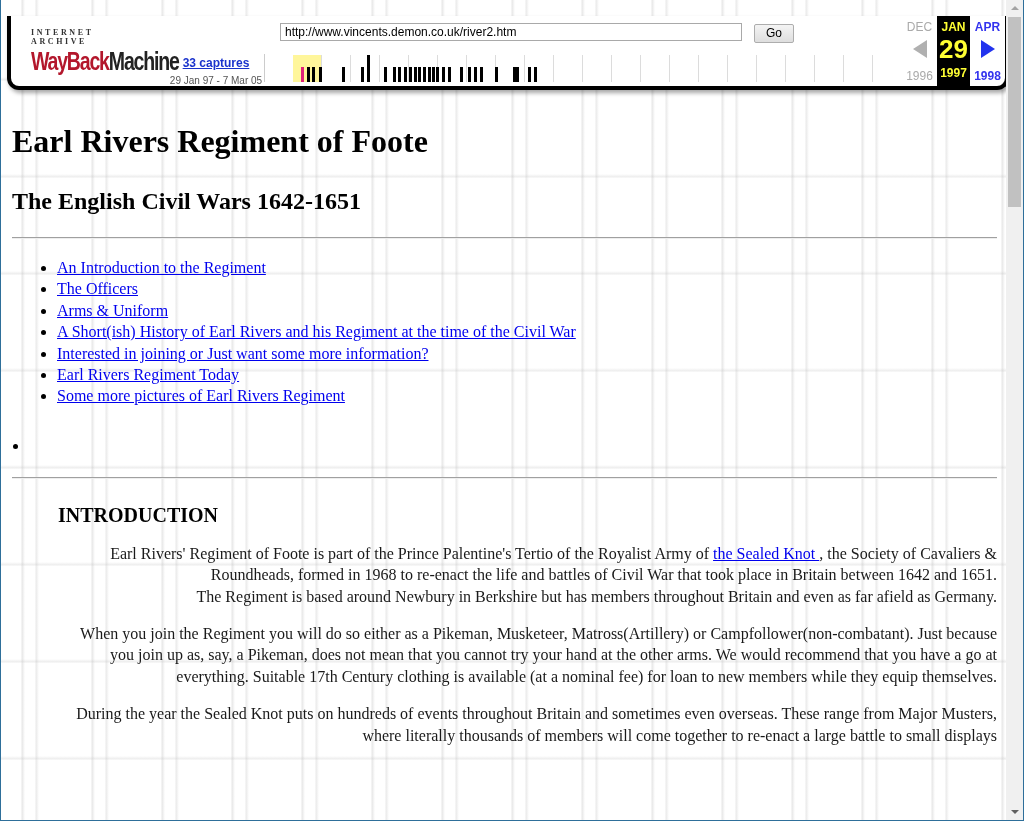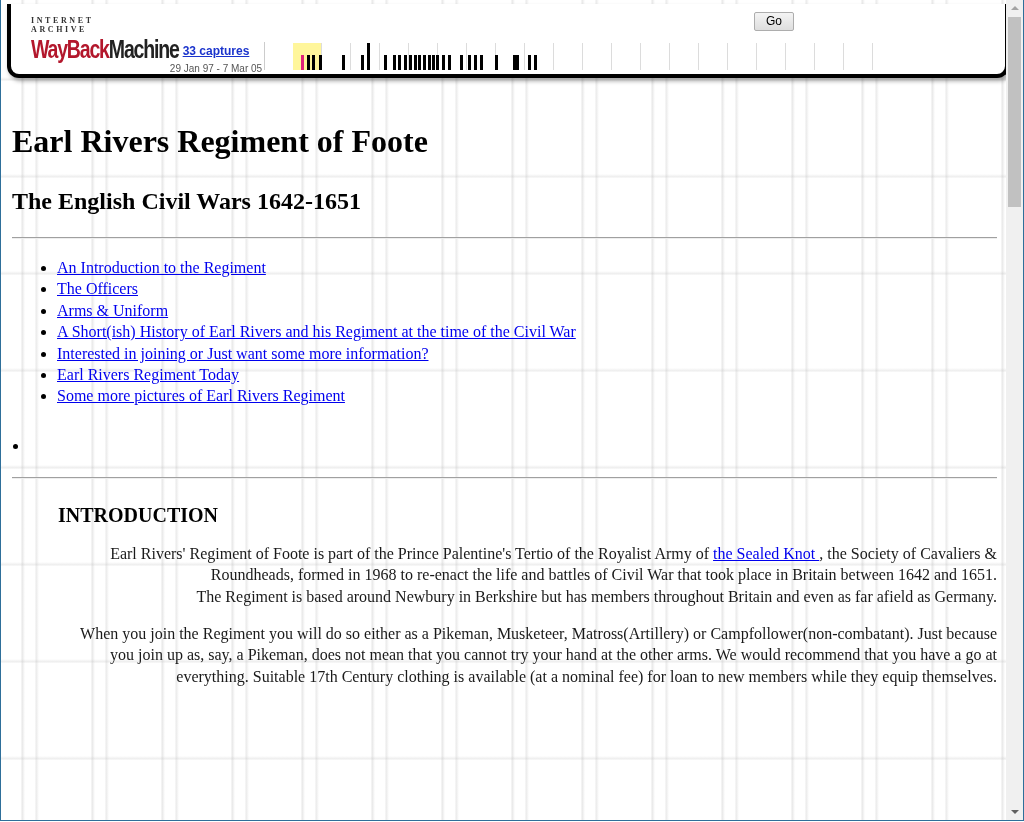--- a/index.html
+++ b/index.html
@@ -14,21 +14,21 @@
   }
   .page {
     position:absolute; left:0; top:0; width:1005px; height:820px; overflow:hidden;
     background-color:#ffffff;
     background-image:
       repeating-linear-gradient(90deg, rgba(200,200,200,0.0) 0px, rgba(200,200,200,0.0) 20px, rgba(185,185,185,0.35) 21px, rgba(185,185,185,0.0) 24px, rgba(200,200,200,0.0) 34px, rgba(185,185,185,0.30) 35px, rgba(200,200,200,0.0) 38px, rgba(200,200,200,0.0) 70px),
       repeating-linear-gradient(0deg, rgba(200,200,200,0.0) 0px, rgba(200,200,200,0.0) 60px, rgba(180,180,180,0.25) 61px, rgba(200,200,200,0.0) 64px, rgba(200,200,200,0.0) 97px);
   }
   
   .wb {
-    position:absolute; left:6px; top:4px; width:994px; height:70px;
+    position:absolute; left:6px; top:16px; width:994px; height:70px;
     background:#ffffff; border:4px solid #000; border-top:none;
     border-radius:0 0 12px 12px; box-shadow:2px 3px 4px rgba(0,0,0,0.35);
     font-family:"Liberation Sans","DejaVu Sans",sans-serif;
   }
   .wb-logo { position:absolute; left:20px; top:12px; width:122px; }
   .wb-logo .ia { font-size:8px; letter-spacing:2.6px; font-weight:bold; color:#333; font-family:"Liberation Serif",serif; }
   .wb-logo .wm { margin-top:2px; font-size:25px; font-weight:bold; letter-spacing:-1.5px; line-height:26px; font-family:"Liberation Sans Narrow","Liberation Sans",sans-serif; transform:scaleX(0.78); transform-origin:left; white-space:nowrap; }
   .wb-logo .wm .way { color:#b3172c; }
   .wb-logo .wm .mach { color:#222; }
   .wb-captures { position:absolute; left:150px; top:37px; width:110px; text-align:center; }
@@ -88,20 +88,21 @@
     <div class="wb">
       <div class="wb-logo">
         <div class="ia">INTERNET ARCHIVE</div>
         <div class="wm"><span class="way">WayBack</span><span class="mach">Machine</span></div>
       </div>
       <div class="wb-captures">
         <a>33 captures</a>
         <div class="range">29 Jan 97 - 7 Mar 05</div>
       </div>
       <div class="wb-sep"></div>
+      <input class="wb-url" type="text" value="http://www.vincents.demon.co.uk/river2.htm" style="">
       <div class="wb-go">Go</div>
 
       <div class="wb-timeline">
         <div class="hl"></div>
         <div class="yr" style="left:28px"></div>
         <div class="yr" style="left:57px"></div>
         <div class="yr" style="left:86px"></div>
         <div class="yr" style="left:115px"></div>
         <div class="yr" style="left:144px"></div>
         <div class="yr" style="left:173px"></div>
@@ -142,20 +143,37 @@
         <div class="bar" style="left:167px;height:15px"></div>
         <div class="bar" style="left:175px;height:15px"></div>
         <div class="bar" style="left:181px;height:15px"></div>
         <div class="bar" style="left:187px;height:15px"></div>
         <div class="bar" style="left:202px;height:15px"></div>
         <div class="bar" style="left:220px;width:6px;height:15px"></div>
         <div class="bar" style="left:235px;height:15px"></div>
         <div class="bar" style="left:241px;height:15px"></div>
       </div>
 
+      <div class="wb-nav">
+        <div class="col prev">
+          <div class="m">DEC</div>
+          <div class="arrow-l"></div>
+          <div class="y" style="margin-top:11px">1996</div>
+        </div>
+        <div class="col cur">
+          <div class="m">JAN</div>
+          <div class="d">29</div>
+          <div class="y">1997</div>
+        </div>
+        <div class="col next">
+          <div class="m">APR</div>
+          <div class="arrow-r"></div>
+          <div class="y" style="margin-top:11px">1998</div>
+        </div>
+      </div>
     </div>
 
     <div class="content">
       <h1>Earl Rivers Regiment of Foote</h1>
       <h2>The English Civil Wars 1642-1651</h2>
       <hr class="hr1">
       <ul class="links">
         <li><a href="#">An Introduction to the Regiment</a></li>
         <li><a href="#">The Officers</a></li>
         <li><a href="#">Arms &amp; Uniform</a></li>
@@ -163,20 +181,21 @@
         <li><a href="#">Interested in joining or Just want some more information?</a></li>
         <li><a href="#">Earl Rivers Regiment Today</a></li>
         <li><a href="#">Some more pictures of Earl Rivers Regiment</a></li>
       </ul>
       <div class="lone-bullet"><span></span></div>
       <hr class="hr2">
       <div class="intro">
         <h3>INTRODUCTION</h3>
         <p><span>Earl Rivers' Regiment of Foote is part of the Prince Palentine's Tertio of the Royalist Army of </span><a href="#">the Sealed Knot </a><span>, the Society of Cavaliers &amp; Roundheads, formed in 1968 to re-enact the life and battles of Civil War that took place in Britain between 1642 and 1651.</span><br><span>The Regiment is based around Newbury in Berkshire but has members throughout Britain and even as far afield as Germany.</span></p>
         <p>When you join the Regiment you will do so either as a Pikeman, Musketeer, Matross(Artillery) or Campfollower(non-combatant). Just because you join up as, say, a Pikeman, does not mean that you cannot try your hand at the other arms. We would recommend that you have a go at everything. Suitable 17th Century clothing is available (at a nominal fee) for loan to new members while they equip themselves.</p>
+        <p>During the year the Sealed Knot puts on hundreds of events throughout Britain and sometimes even overseas. These range from Major Musters, where literally thousands of members will come together to re-enact a large battle to small displays</p>
       </div>
     </div>
   </div>
 
   <div class="scrollbar">
     <div class="sb-up"></div>
     <div class="sb-thumb"></div>
     <div class="sb-down"></div>
   </div>
 </div>

